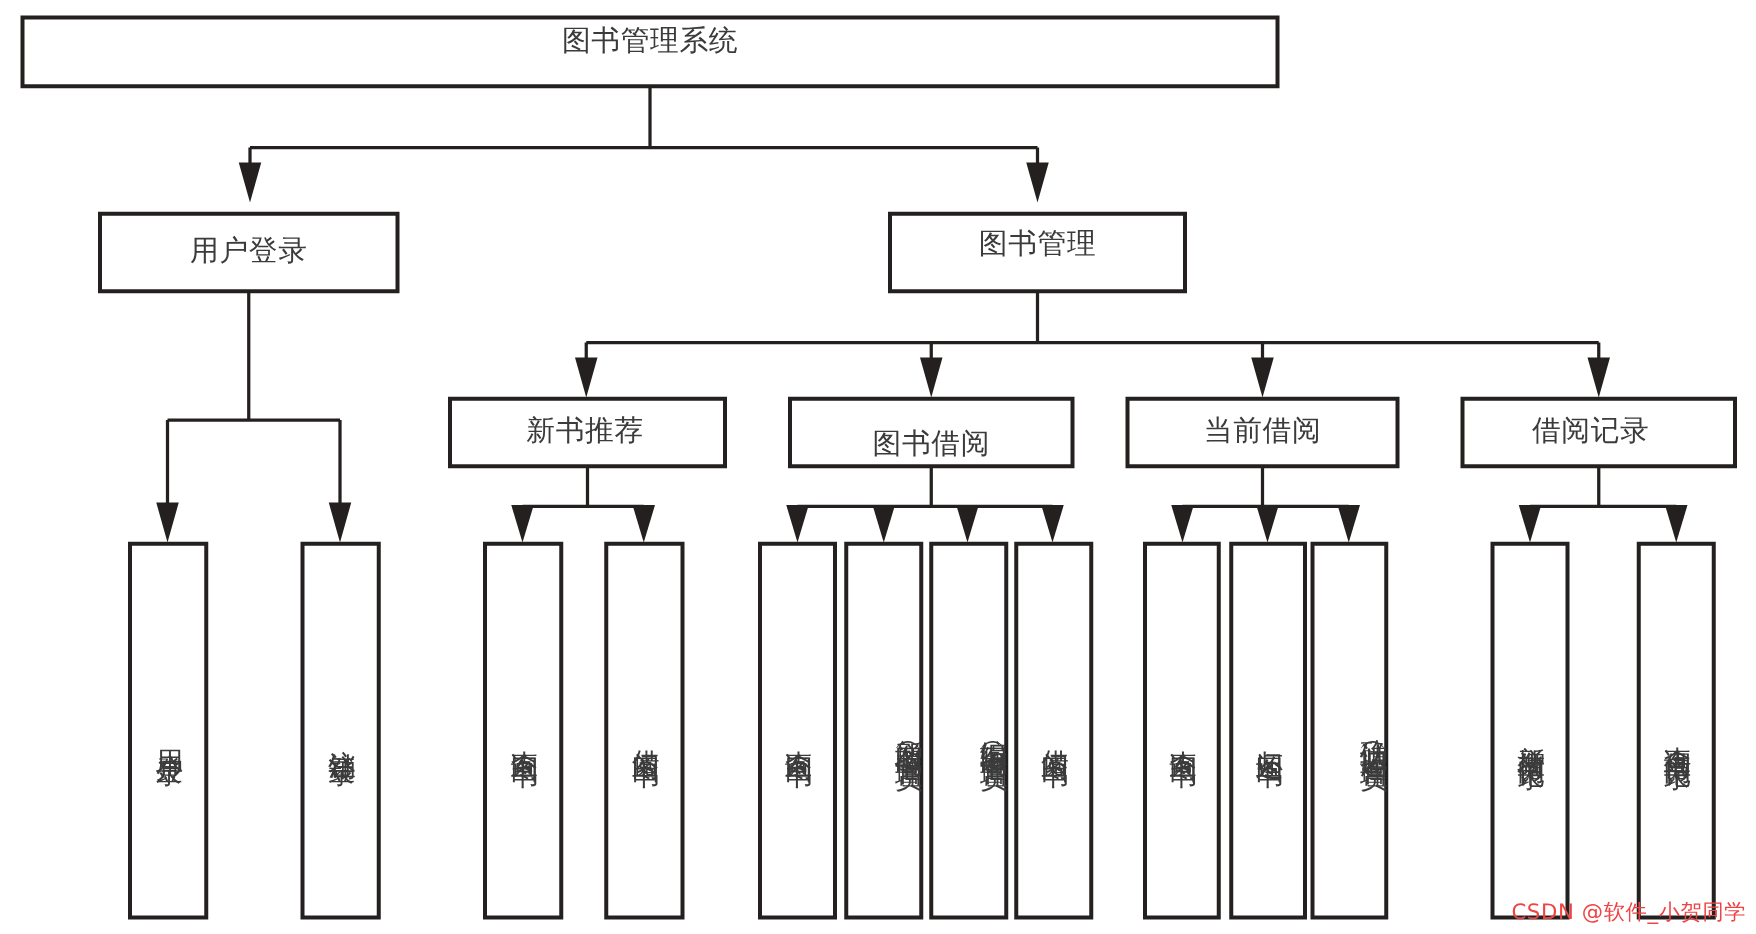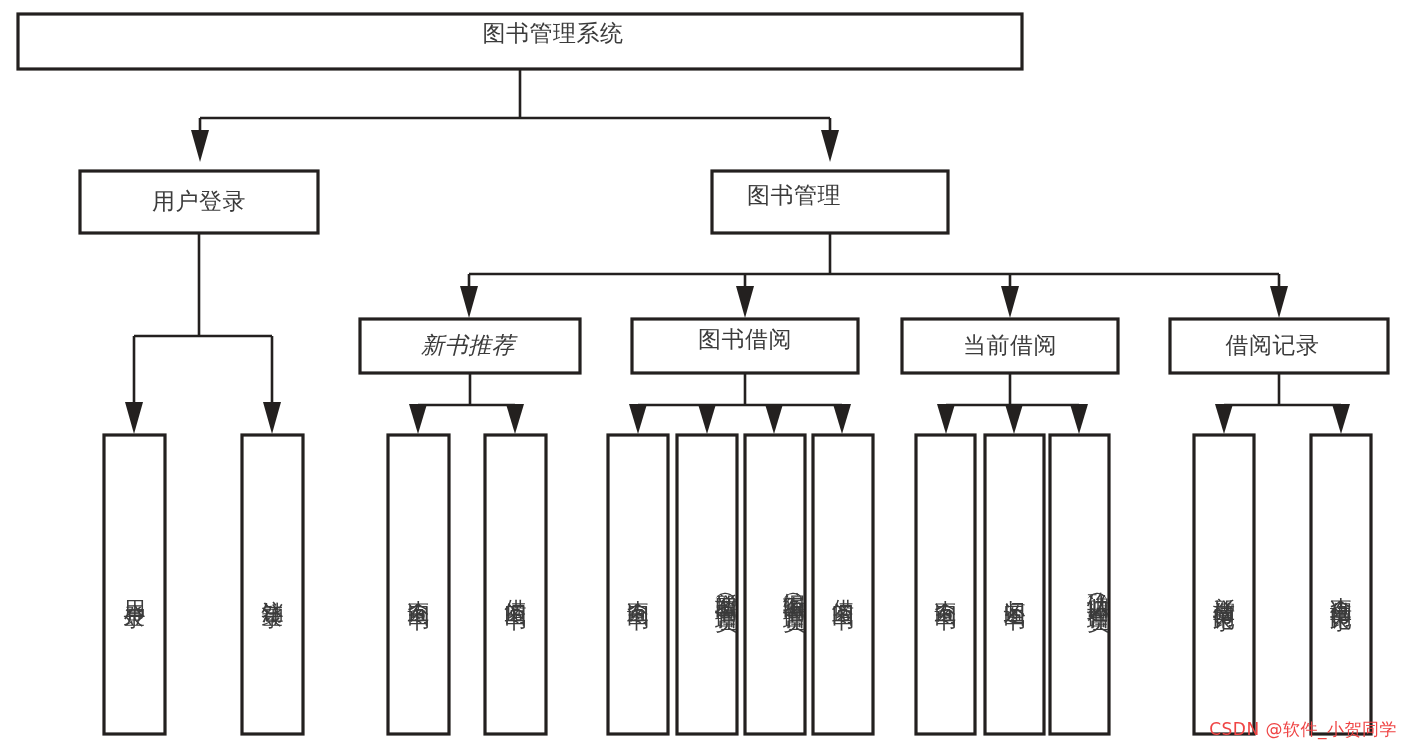--- a/index.html
+++ b/index.html
@@ -168,27 +168,27 @@
     <rect class="node-rect" x="813" y="435" width="60" height="299"></rect>
 
     <rect class="node-rect" x="916" y="435" width="59" height="299"></rect>
     <rect class="node-rect" x="985" y="435" width="59" height="299"></rect>
     <rect class="node-rect" x="1050" y="435" width="59" height="299"></rect>
 
     <rect class="node-rect" x="1194" y="435" width="60" height="299"></rect>
     <rect class="node-rect" x="1311" y="435" width="60" height="299"></rect>
   </svg>
 
-  <div class="node-label horiz" style="left:18px; top:14px; width:1004px; height:39px;margin-left:33px;">图书管理系统</div>
+  <div class="node-label horiz" style="left:18px; top:14px; width:1004px; height:39px;">图书管理系统</div>
 
   <div class="node-label horiz" style="left:80px; top:171px; width:238px; height:62px;">用户登录</div>
-  <div class="node-label horiz" style="left:676px; top:171px; width:236px; height:50px;">图书管理</div>
-
-  <div class="node-label horiz" style="left:360px; top:319px; width:216px; height:54px;font-style:italic;">新书推荐</div>
-  <div class="node-label horiz" style="left:632px; top:305px; width:226px; height:69px;">图书借阅</div>
+  <div class="node-label horiz" style="left:712px; top:171px; width:236px; height:50px;">图书管理</div>
+
+  <div class="node-label horiz" style="left:360px; top:319px; width:216px; height:54px;">新书推荐</div>
+  <div class="node-label horiz" style="left:632px; top:321px; width:226px; height:69px;">图书借阅</div>
   <div class="node-label horiz" style="left:902px; top:319px; width:216px; height:54px;text-align:center;">当前借阅</div>
   <div class="node-label horiz" style="left:1148px; top:319px; width:249px; height:54px;">借阅记录</div>
 
   <div class="node-label vert" style="left:104px; top:435px; width:61px; height:299px;">用户登录</div>
   <div class="node-label vert" style="left:242px; top:435px; width:61px; height:299px;">注销登录</div>
 
   <div class="node-label vert" style="left:388px; top:435px; width:61px; height:299px;">查询图书</div>
   <div class="node-label vert" style="left:485px; top:435px; width:61px; height:299px;">借阅图书</div>
 
   <div class="node-label vert" style="left:608px; top:435px; width:60px; height:299px;">查询图书</div>

